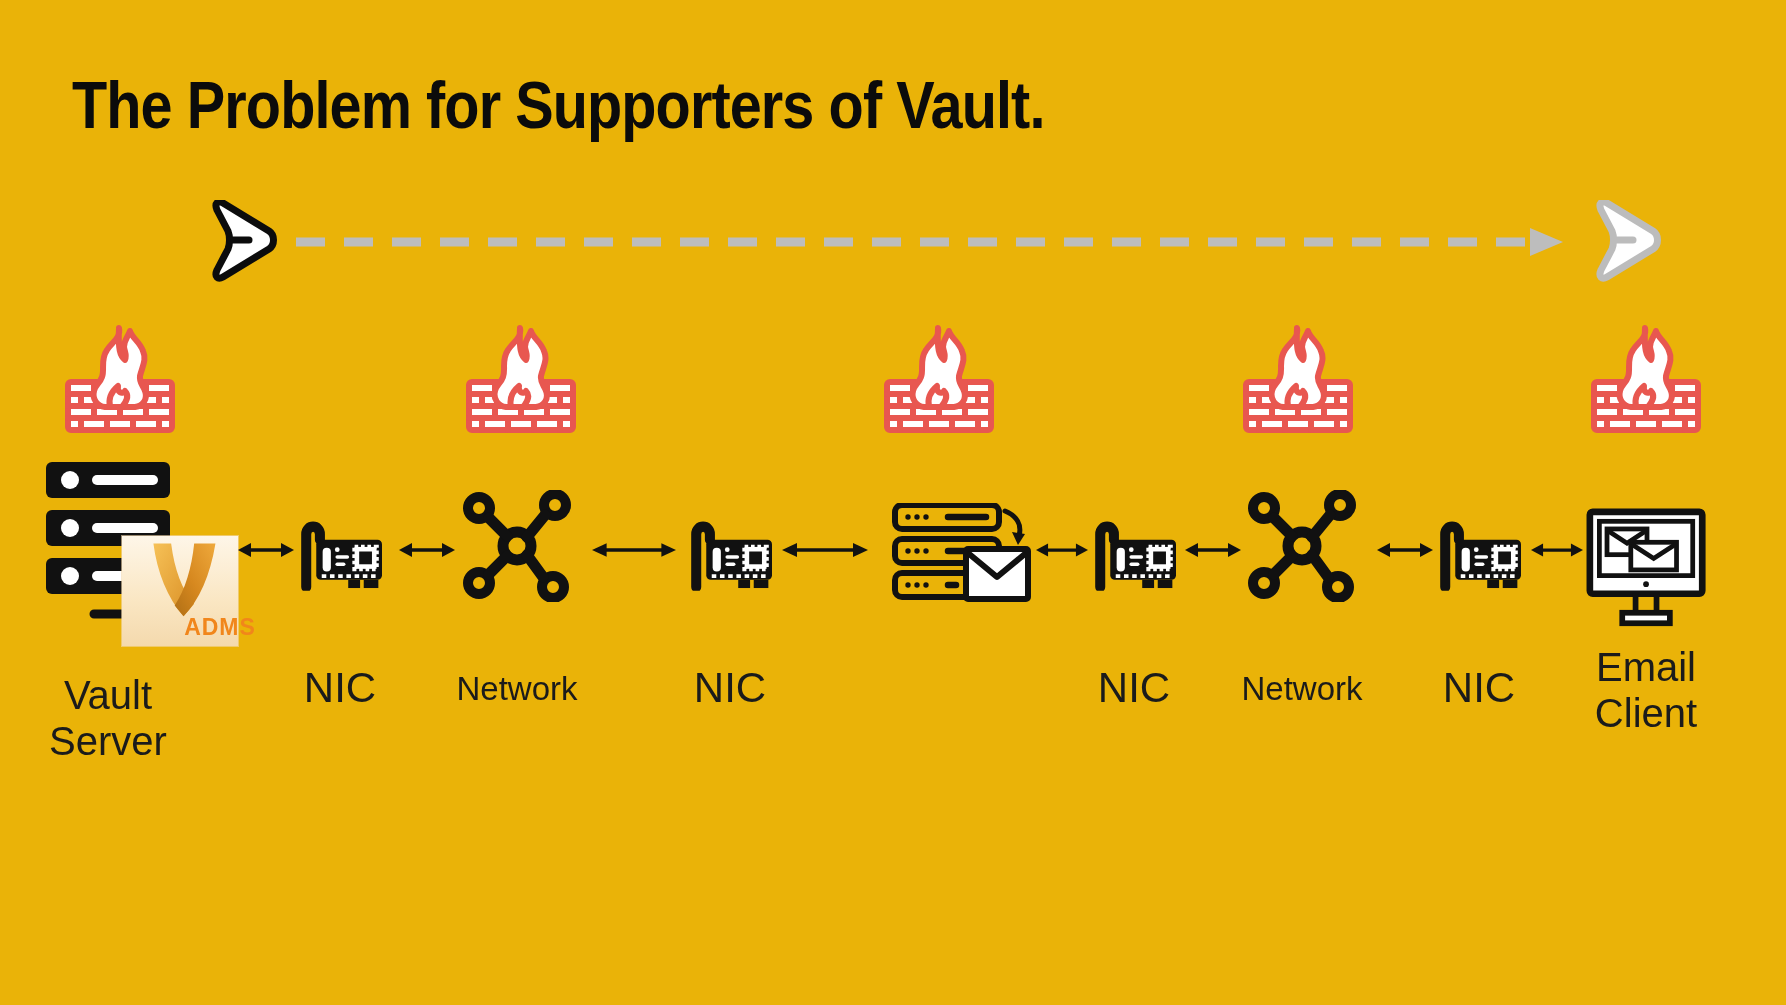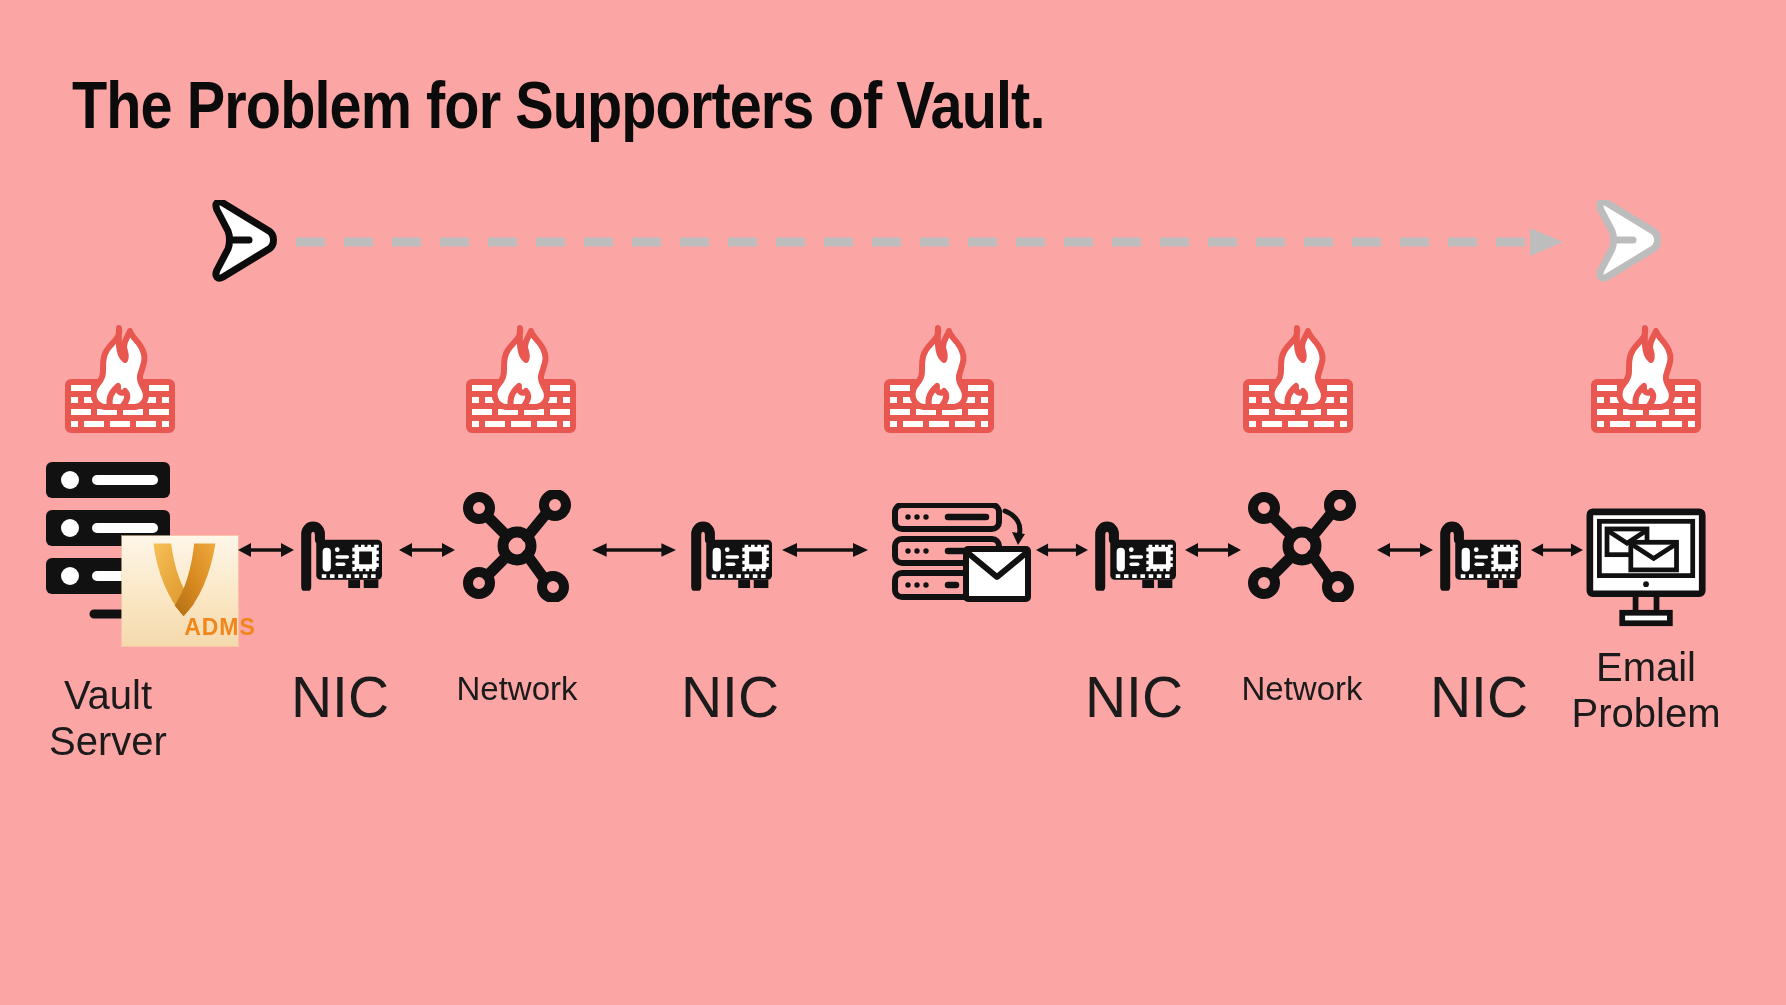--- a/index.html
+++ b/index.html
@@ -1,25 +1,25 @@
 <!DOCTYPE html>
 <html><head>
 <meta charset="utf-8">
 <style>
   html,body{margin:0;padding:0;background:#ffffff;}
-  .slide{position:relative;width:1786px;height:1005px;background:#fca5a5;overflow:hidden;
+  .slide{position:relative;width:1786px;height:1005px;background:#eab308;overflow:hidden;
          font-family:"Liberation Sans",sans-serif;}
   .abs{position:absolute;}
   .title{position:absolute;left:72px;top:66px;margin:0;font-size:64px;font-weight:800;
          letter-spacing:-1px;color:#0b0b0b;transform:scale(0.9,1.05);transform-origin:left top;
          white-space:nowrap;font-family:"Liberation Sans",sans-serif;}
   .label{position:absolute;transform:translateX(-50%);text-align:center;font-weight:300;
          color:#1b1b1b;line-height:1.16;white-space:normal;}
   .lbl-lg{font-size:40px;}
-  .lbl-nic{font-size:57px;white-space:nowrap;}
+  .lbl-nic{font-size:42px;white-space:nowrap;}
   .lbl-sm{font-size:33px;white-space:nowrap;}
   .badge{position:absolute;left:122px;top:536px;width:116px;height:110px;
          background:linear-gradient(180deg,#FEF6E8 0%,#FAE6C2 60%,#F4D9AD 100%);
          box-shadow:0 0 0 1px rgba(244,217,173,.6);}
   .badge-v{position:absolute;left:13px;top:4px;}
   .badge-txt{position:absolute;left:0;bottom:5px;width:100%;text-align:center;
          font-size:23px;font-weight:bold;letter-spacing:1px;color:#F1861B;margin-left:40px;}
   svg{display:block;}
   .defs{position:absolute;width:0;height:0;overflow:hidden;}
 </style>
@@ -239,15 +239,15 @@
       <use href="#sym-arrow-s"></use>
     </svg>
 
   <div class="label lbl-lg" style="left:108px;top:672px;width:160px">Vault Server</div>
   <div class="label lbl-nic" style="left:340px;top:664px">NIC</div>
   <div class="label lbl-sm" style="left:517px;top:670px">Network</div>
   <div class="label lbl-nic" style="left:730px;top:664px">NIC</div>
   <div class="label lbl-nic" style="left:1134px;top:664px">NIC</div>
   <div class="label lbl-sm" style="left:1302px;top:670px">Network</div>
   <div class="label lbl-nic" style="left:1479px;top:664px">NIC</div>
-  <div class="label lbl-lg" style="left:1646px;top:644px;width:150px">Email Problem</div>
+  <div class="label lbl-lg" style="left:1646px;top:644px;width:150px">Email Client</div>
 
 </div>
 
 </body></html>

